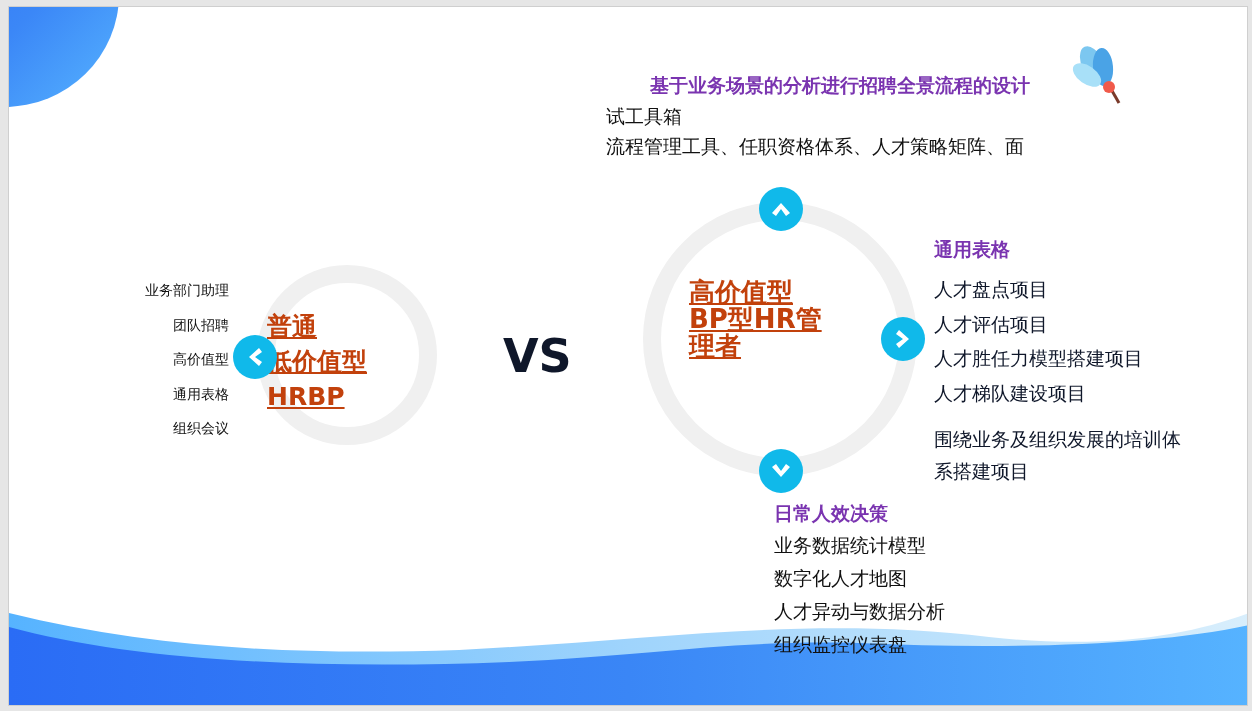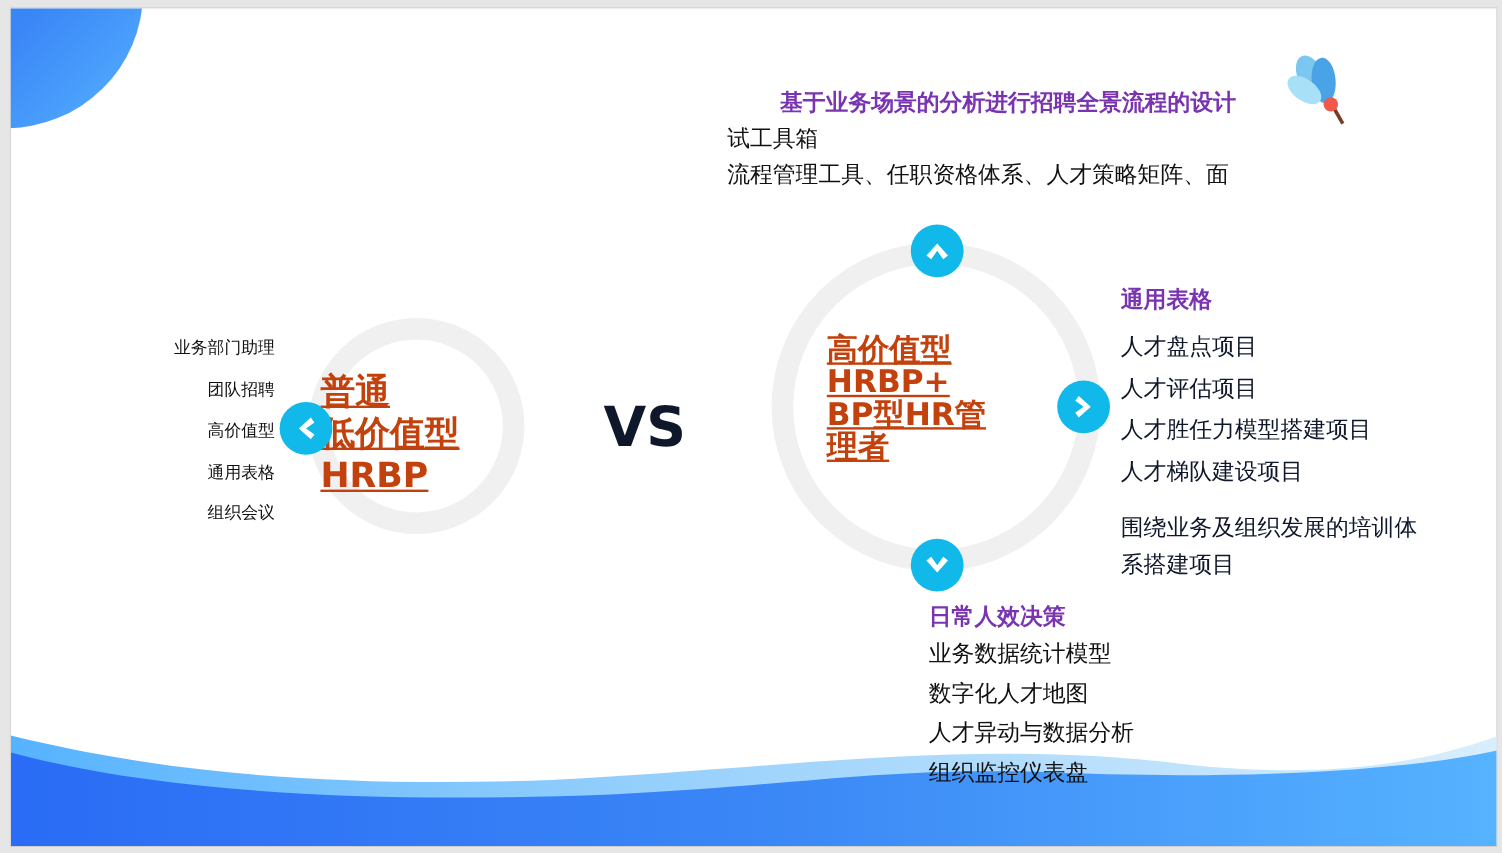--- a/index.html
+++ b/index.html
@@ -64,37 +64,36 @@
   </div>
 
   <div class="left-list">
     <span class="item">业务部门助理</span>
     <span class="item">团队招聘</span>
     <span class="item">高价值型</span>
     <span class="item">通用表格</span>
     <span class="item">组织会议</span>
   </div>
   <div class="ring" style="left:248px;top:258px;width:180px;height:180px;"></div>
-  <div class="center-title" style="left:258px;top:302px;width:170px;font-size:29px;line-height:35px;">
+  <div class="center-title" style="left:258px;top:302px;width:170px;font-size:25px;line-height:35px;">
     <span class="item">普通</span>
     <span class="item">低价值型</span>
     <span class="item">HRBP</span>
   </div>
   <div class="arrow" style="left:224px;top:328px;">
     <svg viewBox="0 0 24 24">
         <path d="M16 3 L6 12 L16 21 L19 17 L12 12 L19 7 Z" fill="#fff"></path>
       </svg>
   </div>
 
   <div class="vs">VS</div>
 
   <div class="ring" style="left:634px;top:195px;width:274px;height:274px;"></div>
   <div class="center-title" style="left:680px;top:272px;width:180px;font-size:26px;line-height:27px;">
     <span class="item">高价值型</span>
-    <span class="item">HRBP+</span>
     <span class="item">BP型HR管</span>
     <span class="item">理者</span>
   </div>
   <div class="arrow" style="left:750px;top:180px;">
     <svg viewBox="0 0 24 24">
         <path d="M3 16 L12 6 L21 16 L17 19 L12 12 L7 19 Z" fill="#fff"></path>
       </svg>
   </div>
   <div class="arrow" style="left:872px;top:310px;">
     <svg viewBox="0 0 24 24">

